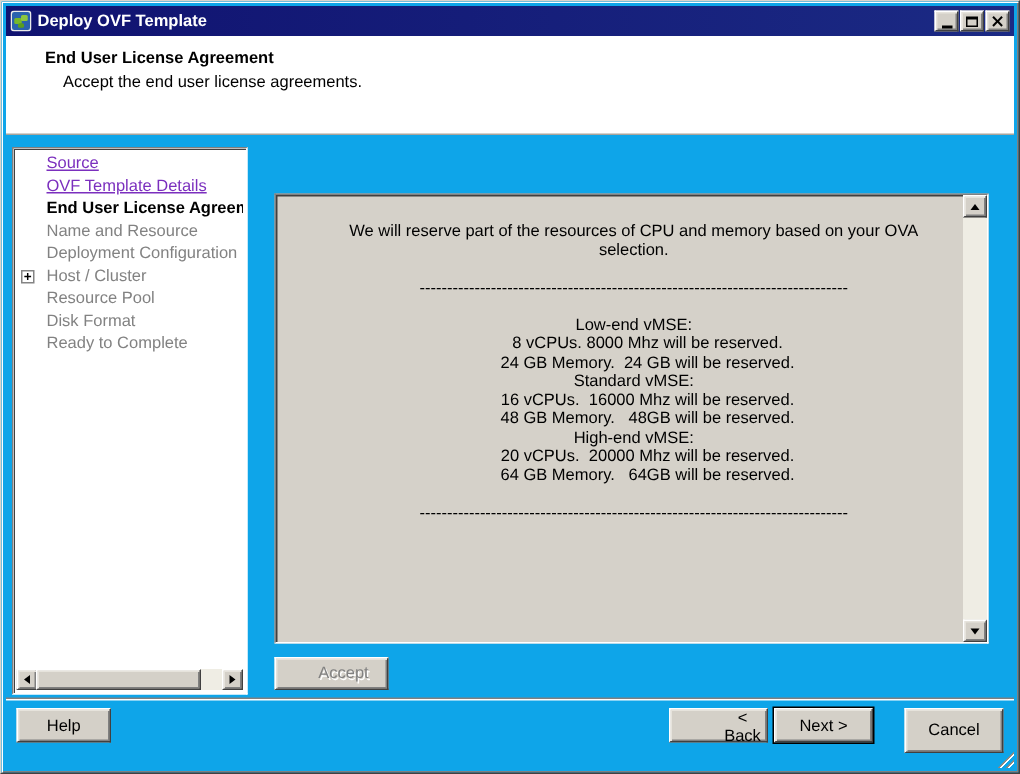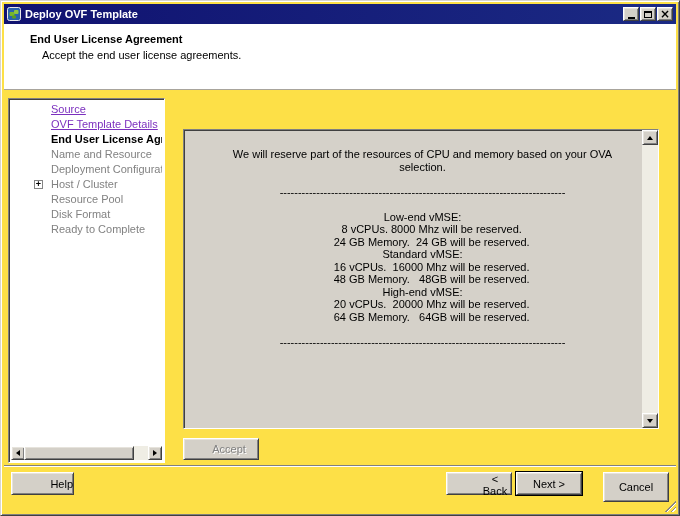--- a/index.html
+++ b/index.html
@@ -1,18 +1,18 @@
 <!DOCTYPE html>
 <html><head>
 <meta charset="utf-8">
 <style>
   html,body{margin:0;padding:0;background:#9aa0a8;}
   *{box-sizing:border-box;}
   .window{
-    position:relative;width:680px;height:516px;background:#fde047;
+    position:relative;width:680px;height:516px;background:#0ea5e9;
     font-family:"Liberation Sans",sans-serif;font-size:11px;color:#000;
     border:1px solid;border-color:#d8d5ce #404040 #404040 #d8d5ce;
     box-shadow:inset 1px 1px 0 #ffffff, inset -1px -1px 0 #808080;
     overflow:hidden;
   }
   
   .titlebar{
     position:absolute;left:3px;top:3px;right:3px;height:20px;
     background:linear-gradient(90deg,#101270,#1b2a84);
     display:flex;align-items:center;padding-left:3px;
@@ -37,21 +37,21 @@
   .header-title{position:absolute;left:26px;top:9px;font-weight:bold;}
   .header-sub{position:absolute;left:38px;top:25px;}
   
   .sunken{
     border:1px solid;border-color:#808080 #ffffff #ffffff #808080;
     box-shadow:inset 1px 1px 0 #404040;
   }
   
   .sidebar{position:absolute;left:7px;top:97px;width:157px;height:365px;background:#ffffff;}
   .nav{position:absolute;left:2px;top:3px;right:2px;}
-  .nav-item{position:relative;height:15px;line-height:15px;padding-left:20px;white-space:nowrap;overflow:hidden;margin-left:20px;}
+  .nav-item{position:relative;height:15px;line-height:15px;padding-left:20px;white-space:nowrap;overflow:hidden;}
   .nav-item.link{color:#7b2fbe;text-decoration:underline;cursor:pointer;}
   .nav-item.current{font-weight:bold;color:#000;}
   .nav-item.disabled{color:#828282;}
   .expander{
     position:absolute;left:3px;top:3px;width:9px;height:9px;background:#fff;
     border:1px solid #848484;font-size:9px;line-height:7px;text-align:center;
     font-weight:bold;color:#000;
   }
   .hscroll{position:absolute;left:2px;right:2px;bottom:2px;height:14px;background:#efede4;}
   .sbtn{
@@ -83,21 +83,21 @@
   .vscroll .sbtn.up{top:0;}
   .vscroll .sbtn.down{bottom:0;}
   
   .btn{
     position:absolute;font:11px "Liberation Sans",sans-serif;color:#000;
     background:#d4d0c8;text-align:center;padding:0;
     border:1px solid;border-color:#ffffff #404040 #404040 #ffffff;
     box-shadow:inset 1px 1px 0 #e6e3dc, inset -1px -1px 0 #808080;
   }
   .btn.accept{left:182px;top:437px;width:76px;height:22px;color:#818181;text-shadow:1px 1px 0 #ffffff;padding-left:16px;}
-  .btn.help{left:10px;top:471px;width:63px;height:23px;text-align:right;}
+  .btn.help{left:10px;top:471px;width:63px;height:23px;}
   .btn.back{left:445px;top:471px;width:66px;height:23px;padding-left:32px;}
   .btn.next{left:515px;top:471px;width:66px;height:23px;outline:1px solid #000;}
   .btn.cancel{left:602px;top:471px;width:66px;height:30px;}
   .footer-divider{
     position:absolute;left:3px;right:3px;top:464px;height:2px;
     border-top:1px solid #808080;border-bottom:1px solid #ffffff;
   }
   .resize-grip{
     position:absolute;right:3px;bottom:3px;width:13px;height:13px;
     background:repeating-linear-gradient(-45deg,transparent 0 2px,#ffffff 2px 3px,#8c8880 3px 4px);

